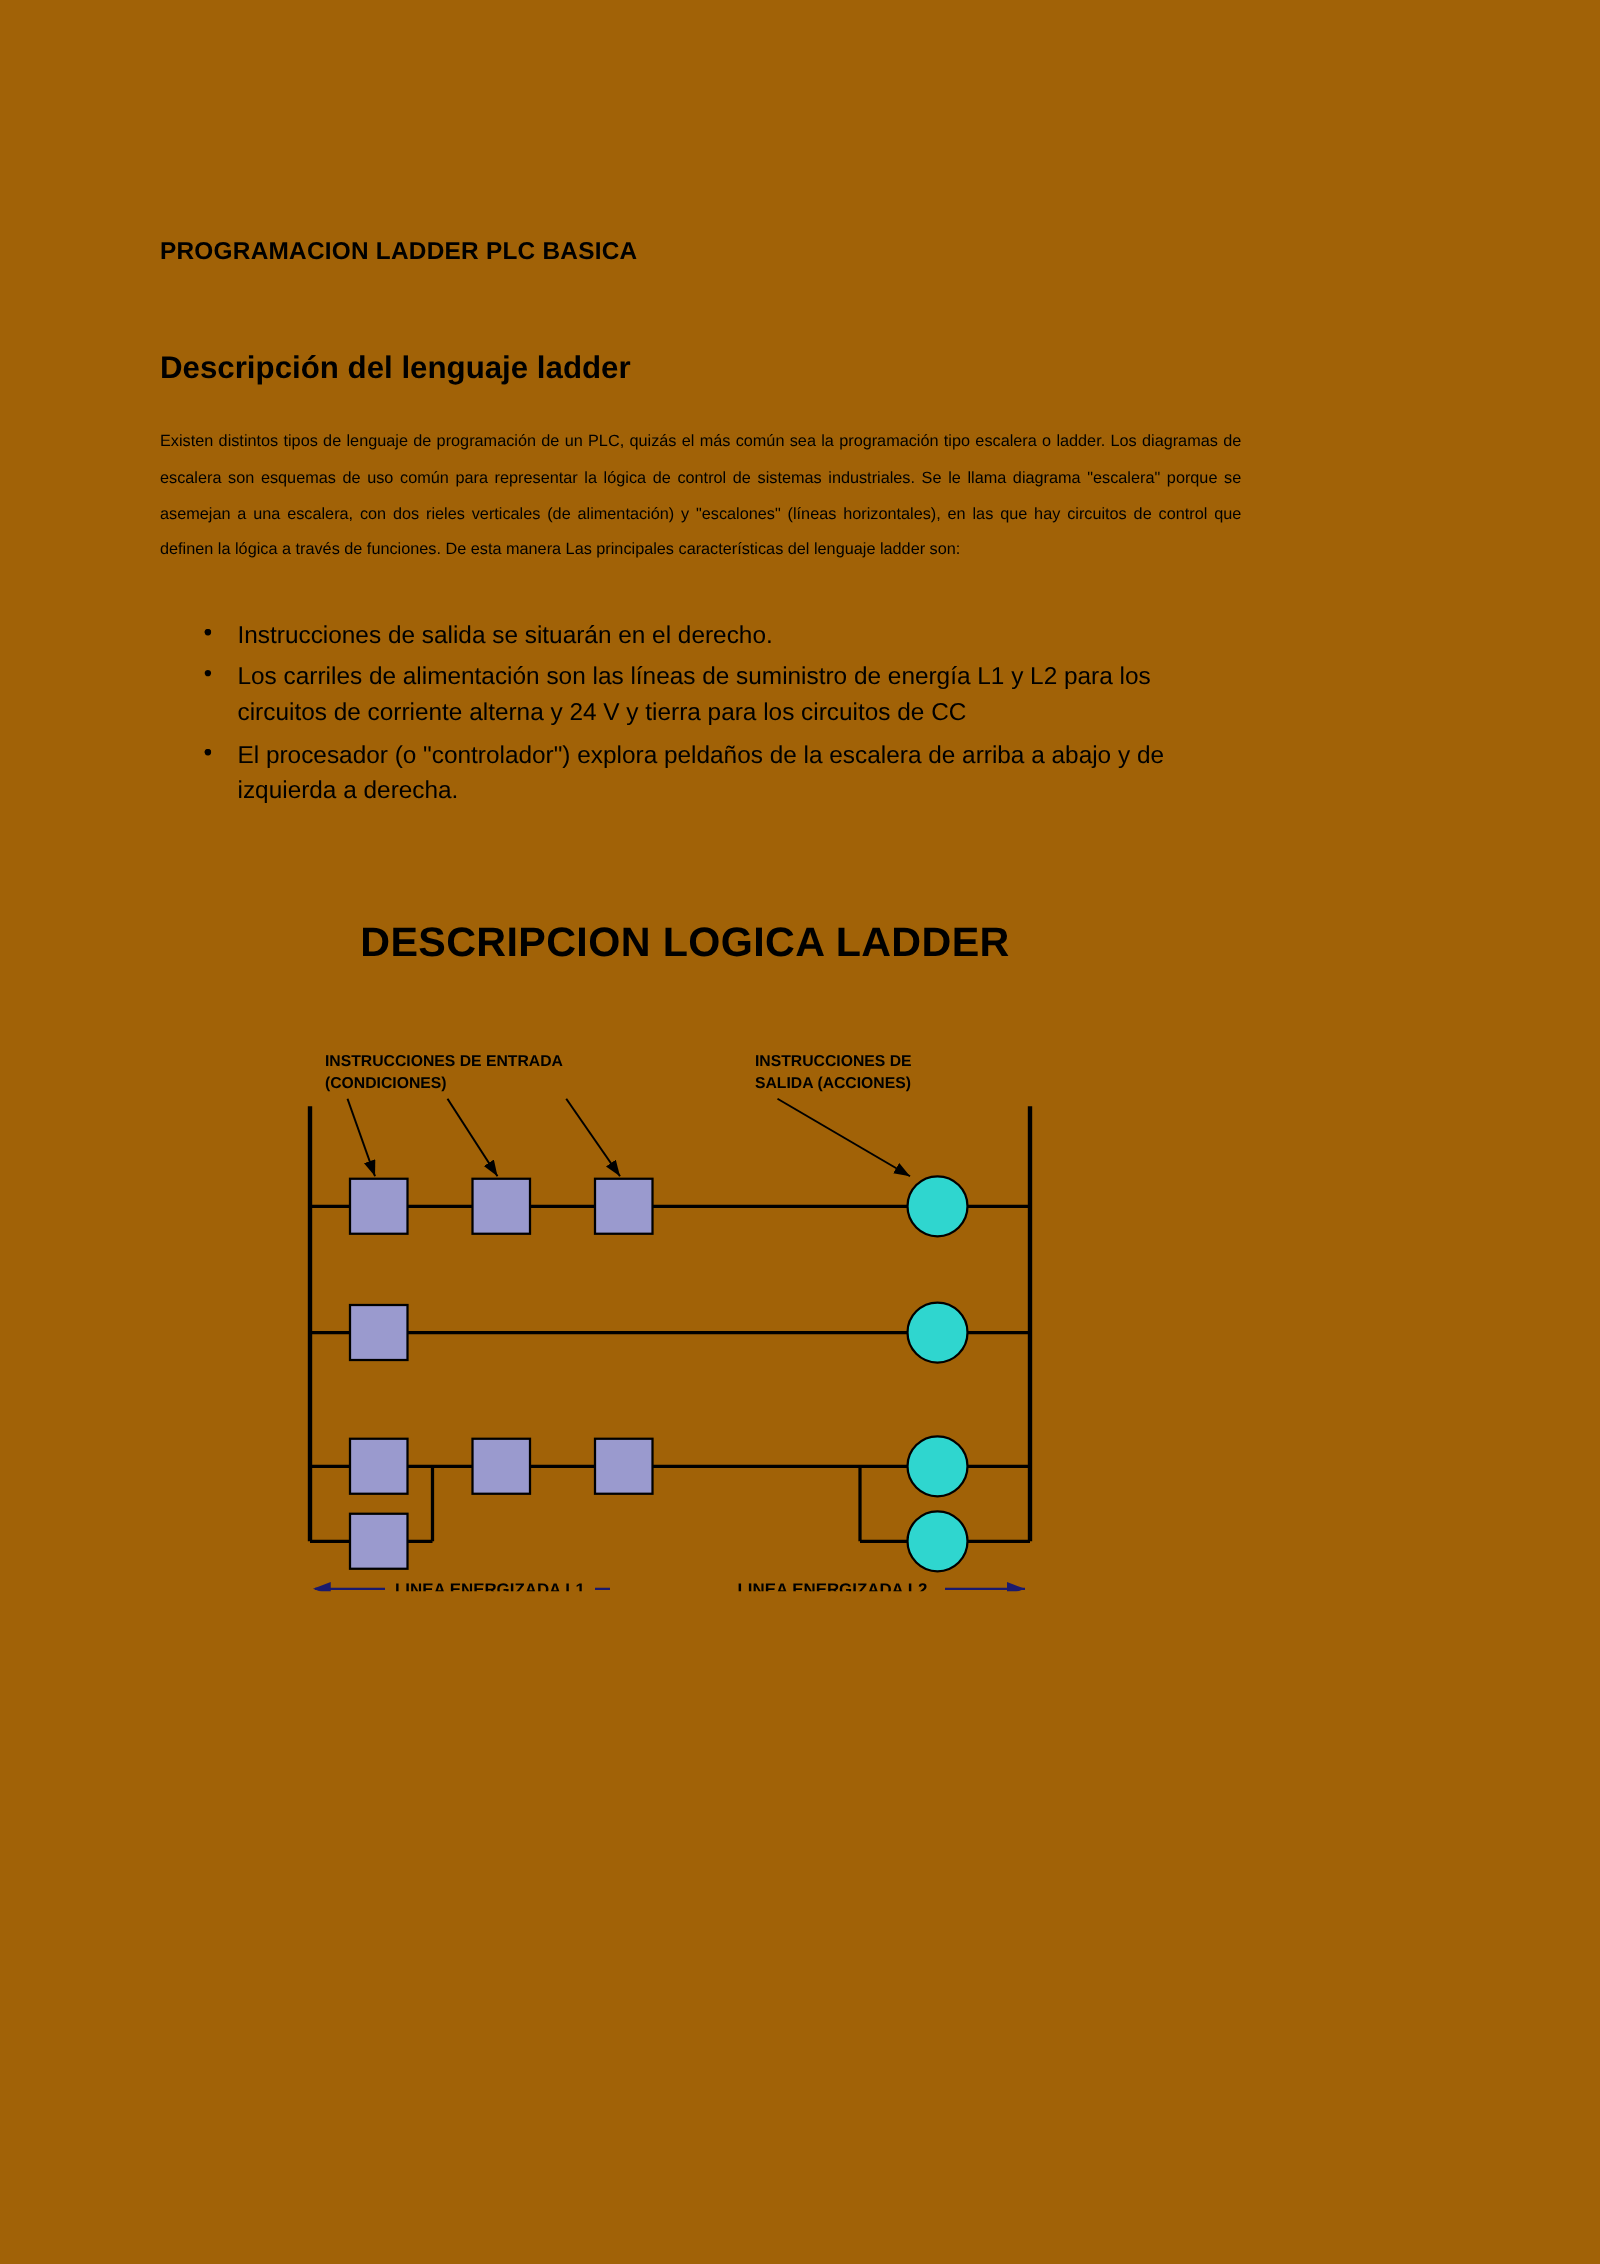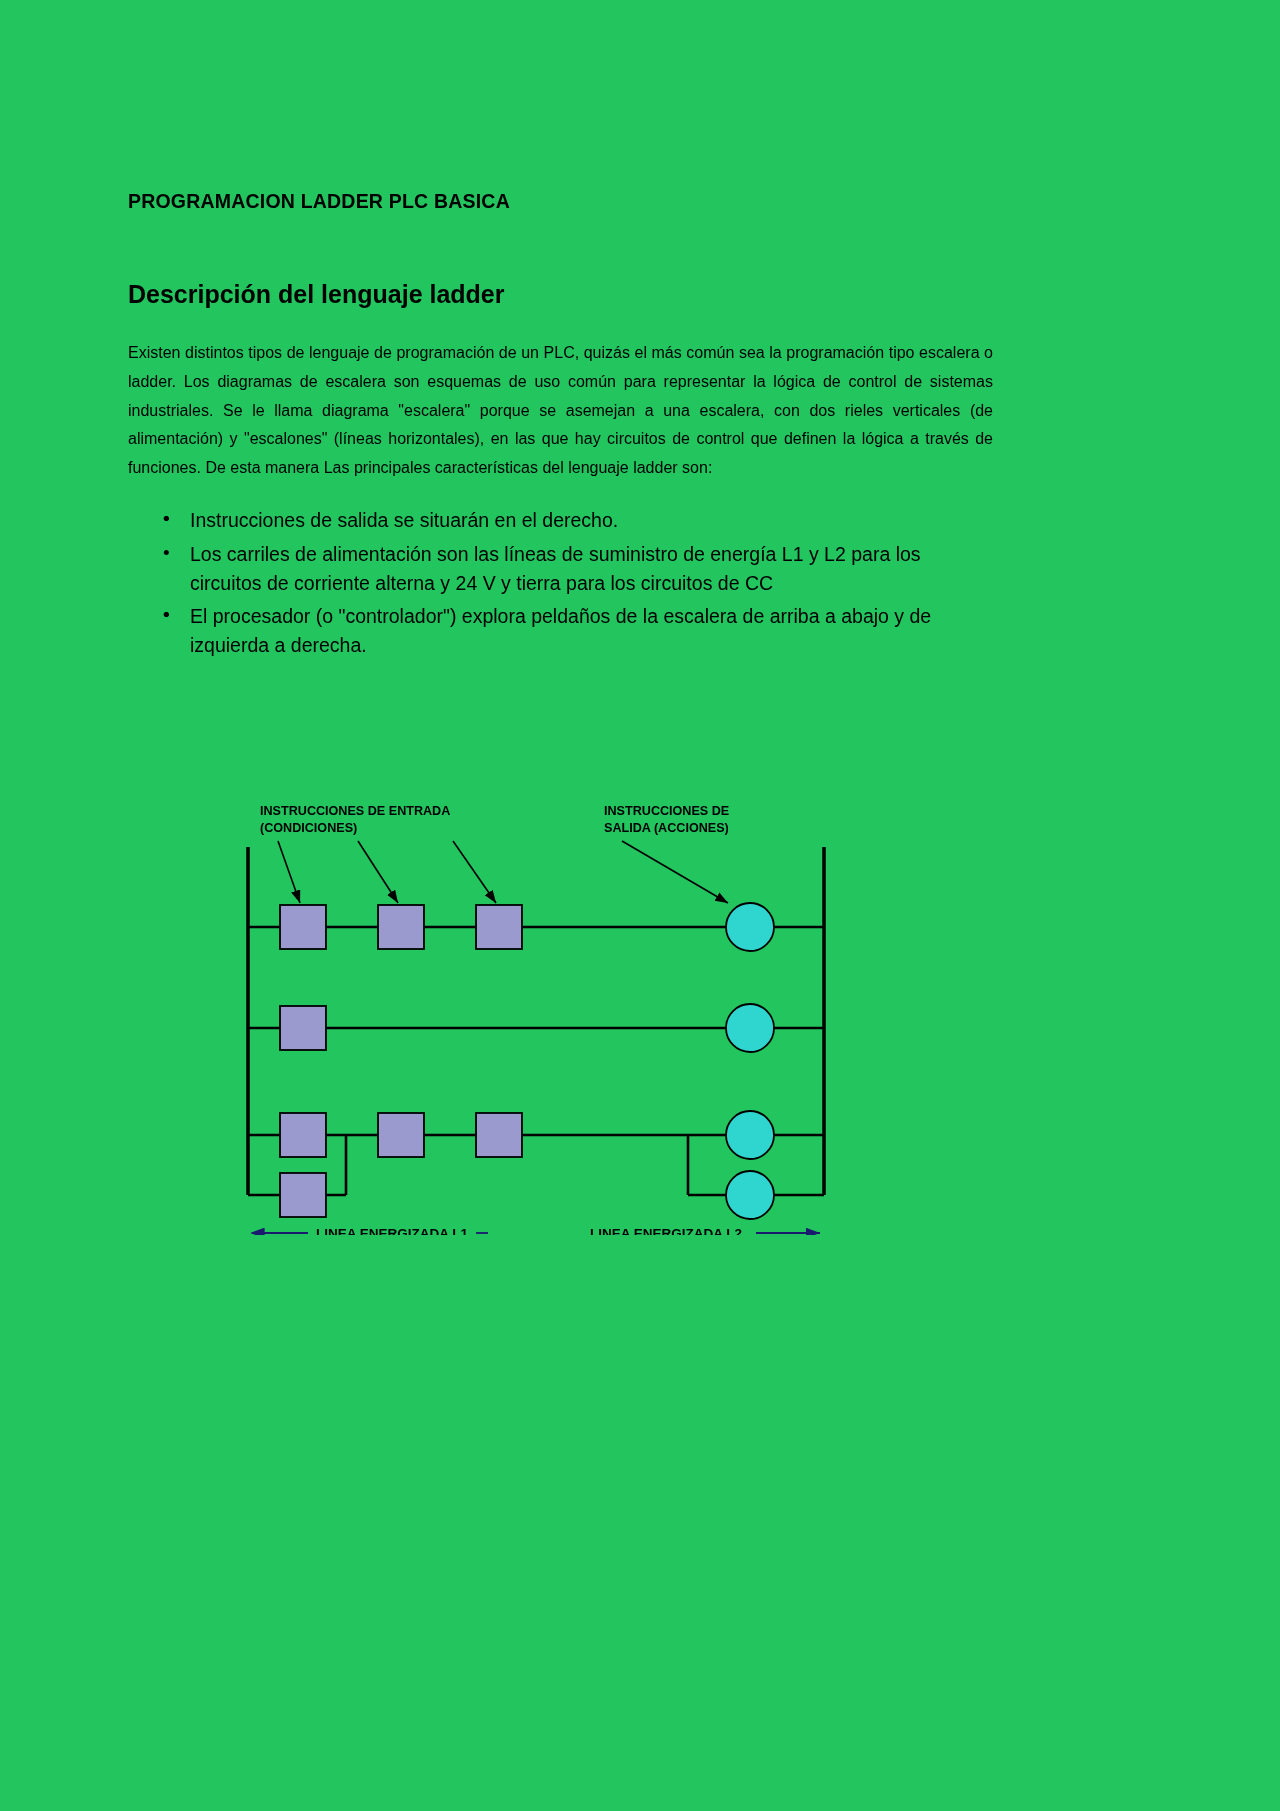--- a/index.html
+++ b/index.html
@@ -13,21 +13,21 @@
     font-family: "Liberation Sans", sans-serif;
     color: #000000;
     position: relative;
     overflow: hidden;
   }
   .page {
     position: absolute;
     left: 0; top: 0;
     width: 1280px;
     height: 1811px;
-    background: #22c55e;
+    background: #a16207;
   }
   .content {
     position: absolute;
     left: 128px;
     top: 190px;
     width: 865px;
   }
   .doc-title {
     font-size: 19.5px;
     font-weight: bold;
@@ -35,24 +35,24 @@
     margin: 0 0 66px 0;
     line-height: 1.2;
   }
   .section-heading {
     font-size: 25px;
     font-weight: bold;
     margin: 0 0 30px 0;
     line-height: 1.2;
   }
   .body-par {
-    font-size: 16px;
+    font-size: 13px;
     line-height: 28.6px;
     text-align: justify;
-    margin: 0 0 24px 0;
+    margin: 0 0 40px 0;
   }
   ul.feature-list {
     margin: 0;
     padding: 0 0 0 62px;
     list-style: none;
   }
   ul.feature-list li {
     position: relative;
     font-size: 19.5px;
     line-height: 28.6px;
@@ -132,20 +132,21 @@
       <li>
         <span class="bullet">•</span>
         <span> El procesador (o "controlador") explora peldaños de la escalera de arriba a abajo y de izquierda a derecha.</span>
       </li>
     </ul>
 
   </div>
 
   <div class="figure">
 
+    <div class="fig-title">DESCRIPCION LOGICA LADDER</div>
 
     <svg width="620" height="500" viewBox="0 0 620 500">
 
       <defs>
         <marker id="arrowhead" markerWidth="9" markerHeight="9" refX="8" refY="3" orient="auto">
           <path d="M0,0 L8,3 L0,6 Z" fill="#000000"></path>
         </marker>
         <marker id="arrowheadblue" markerWidth="9" markerHeight="9" refX="8" refY="3" orient="auto">
           <path d="M0,0 L8,3 L0,6 Z" fill="#1a1a6e"></path>
         </marker>

